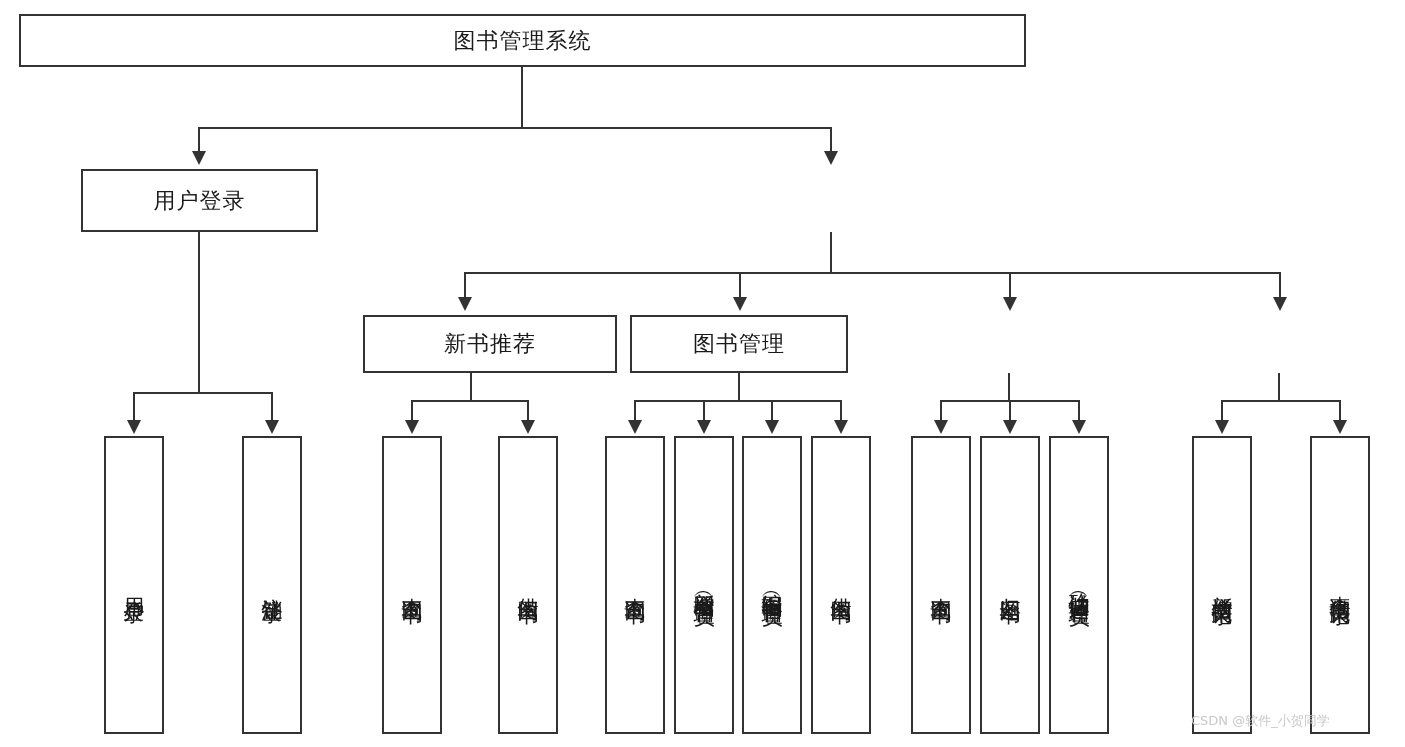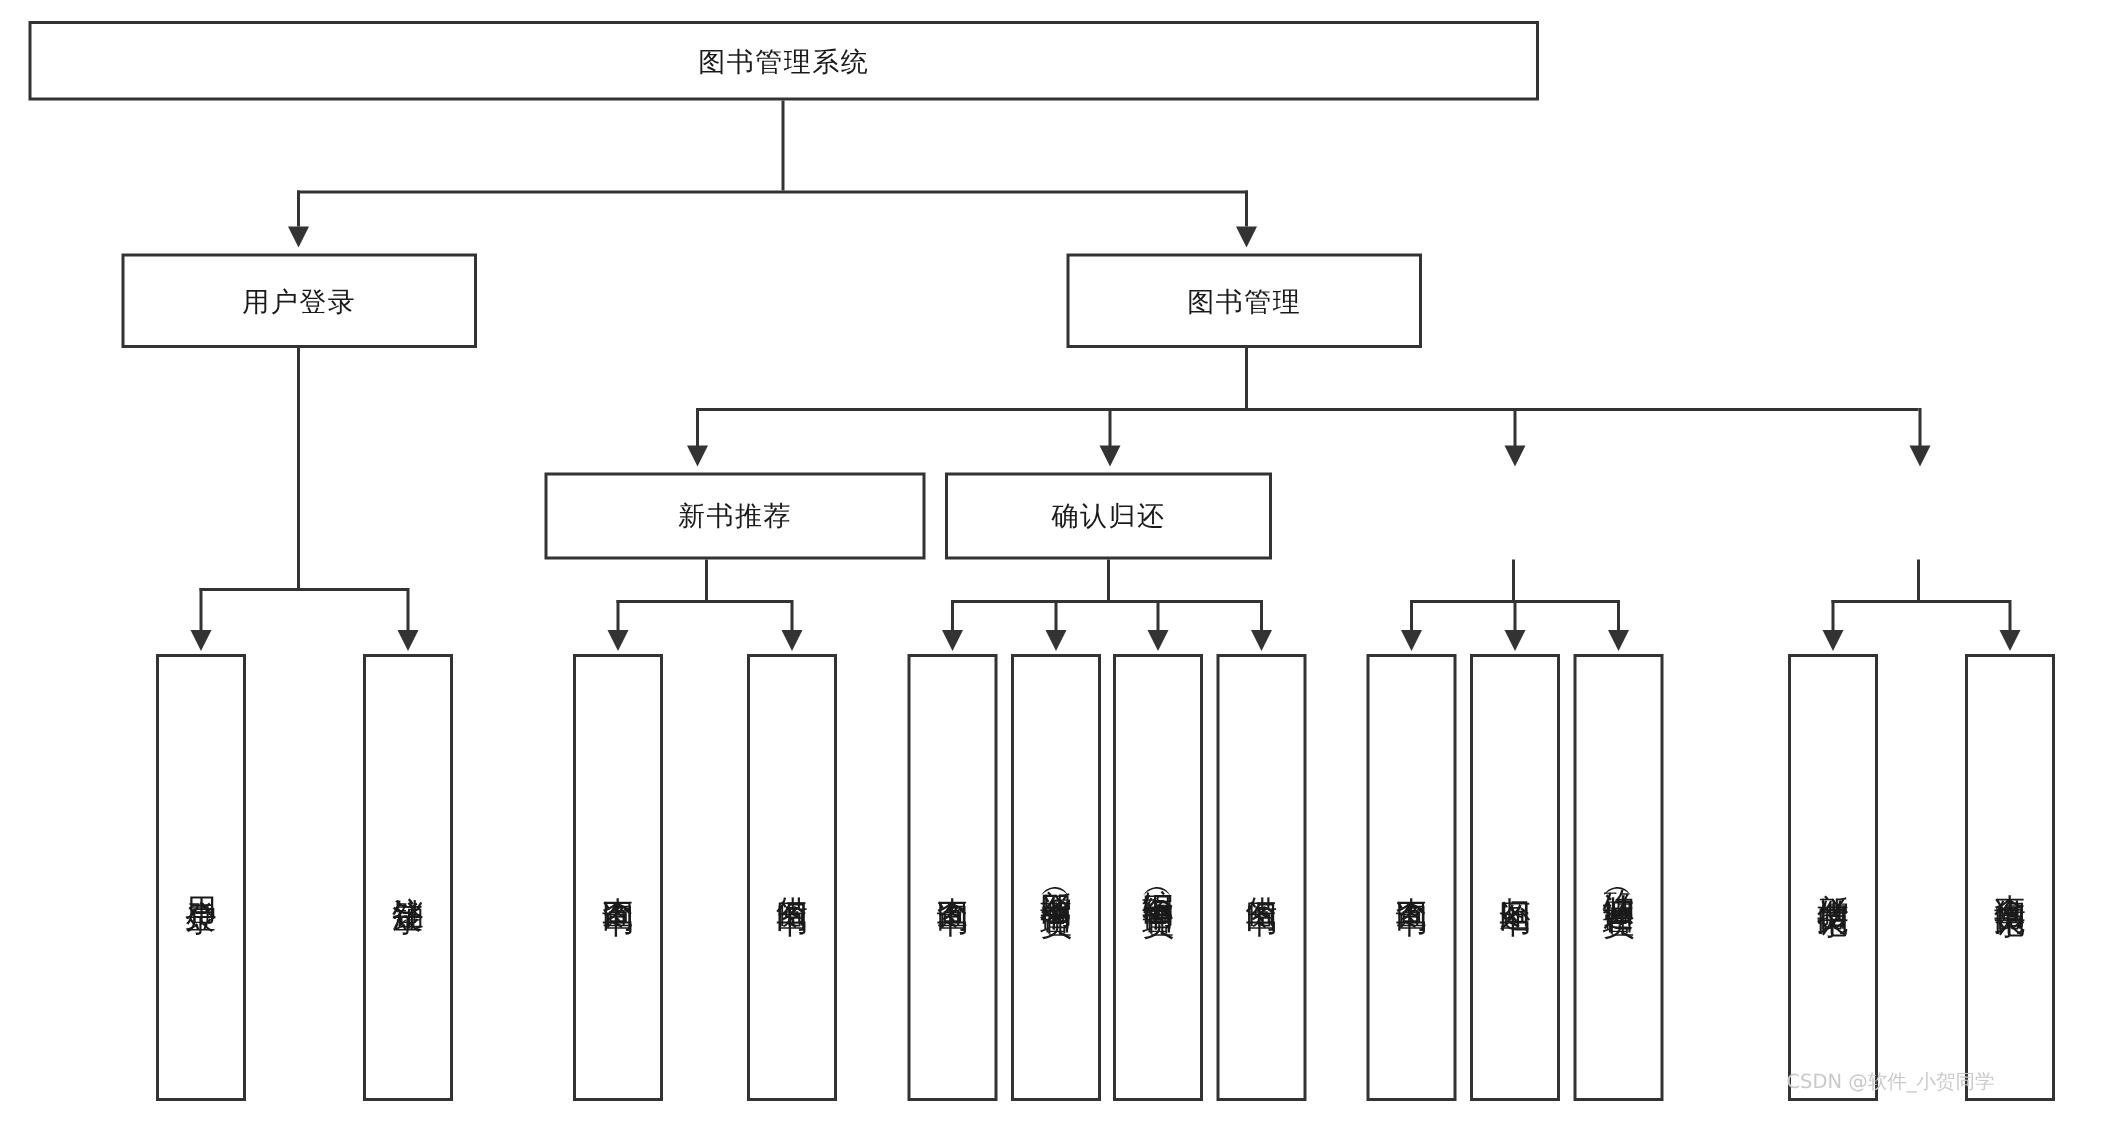--- a/index.html
+++ b/index.html
@@ -22,21 +22,21 @@
     position: absolute;
     box-sizing: border-box;
     background: #ffffff;
     border: 2px solid #333333;
     display: flex;
     align-items: center;
     justify-content: center;
     color: #1a1a1a;
   }
   .node.horiz {
-    font-size: 18px;
+    font-size: 22px;
     letter-spacing: 1px;
   }
   .node.vert {
     writing-mode: vertical-rl;
     text-orientation: upright;
     font-size: 21px;
     letter-spacing: 2px;
     padding: 4px 0;
     line-height: 1.05;
     align-items: center;
@@ -90,23 +90,20 @@
   <div class="hline" style="left:198px; top:127px; width:634px;"></div>
 
   <div class="vline" style="left:198px; top:127px; height:24px;"></div>
   <div class="arrow" style="left:192px; top:151px;"></div>
   <div class="vline" style="left:830px; top:127px; height:24px;"></div>
   <div class="arrow" style="left:824px; top:151px;"></div>
 
   <div class="node horiz" style="left:81px; top:169px; width:237px; height:63px;">
     <span>用户登录</span>
   </div>
-  <div class="node horiz" style="left:711px; top:169px; width:237px; height:63px;">
-    <span>图书管理</span>
-  </div>
 
   <div class="vline" style="left:198px; top:232px; height:160px;"></div>
   <div class="hline" style="left:133px; top:392px; width:139px;"></div>
   <div class="vline" style="left:133px; top:392px; height:30px;"></div>
   <div class="arrow" style="left:127px; top:420px;"></div>
   <div class="vline" style="left:271px; top:392px; height:30px;"></div>
   <div class="arrow" style="left:265px; top:420px;"></div>
 
   <div class="vline" style="left:830px; top:232px; height:40px;"></div>
   <div class="hline" style="left:464px; top:272px; width:815px;"></div>
@@ -116,21 +113,21 @@
   <div class="arrow" style="left:733px; top:297px;"></div>
   <div class="vline" style="left:1009px; top:272px; height:27px;"></div>
   <div class="arrow" style="left:1003px; top:297px;"></div>
   <div class="vline" style="left:1279px; top:272px; height:27px;"></div>
   <div class="arrow" style="left:1273px; top:297px;"></div>
 
   <div class="node horiz" style="left:363px; top:315px; width:254px; height:58px;">
     <span>新书推荐</span>
   </div>
   <div class="node horiz" style="left:630px; top:315px; width:218px; height:58px;">
-    <span>确认归还</span>
+    <span>图书管理</span>
   </div>
 
   <div class="vline" style="left:470px; top:373px; height:27px;"></div>
   <div class="hline" style="left:411px; top:400px; width:117px;"></div>
   <div class="vline" style="left:411px; top:400px; height:22px;"></div>
   <div class="arrow" style="left:405px; top:420px;"></div>
   <div class="vline" style="left:527px; top:400px; height:22px;"></div>
   <div class="arrow" style="left:521px; top:420px;"></div>
 
   <div class="vline" style="left:738px; top:373px; height:27px;"></div>

